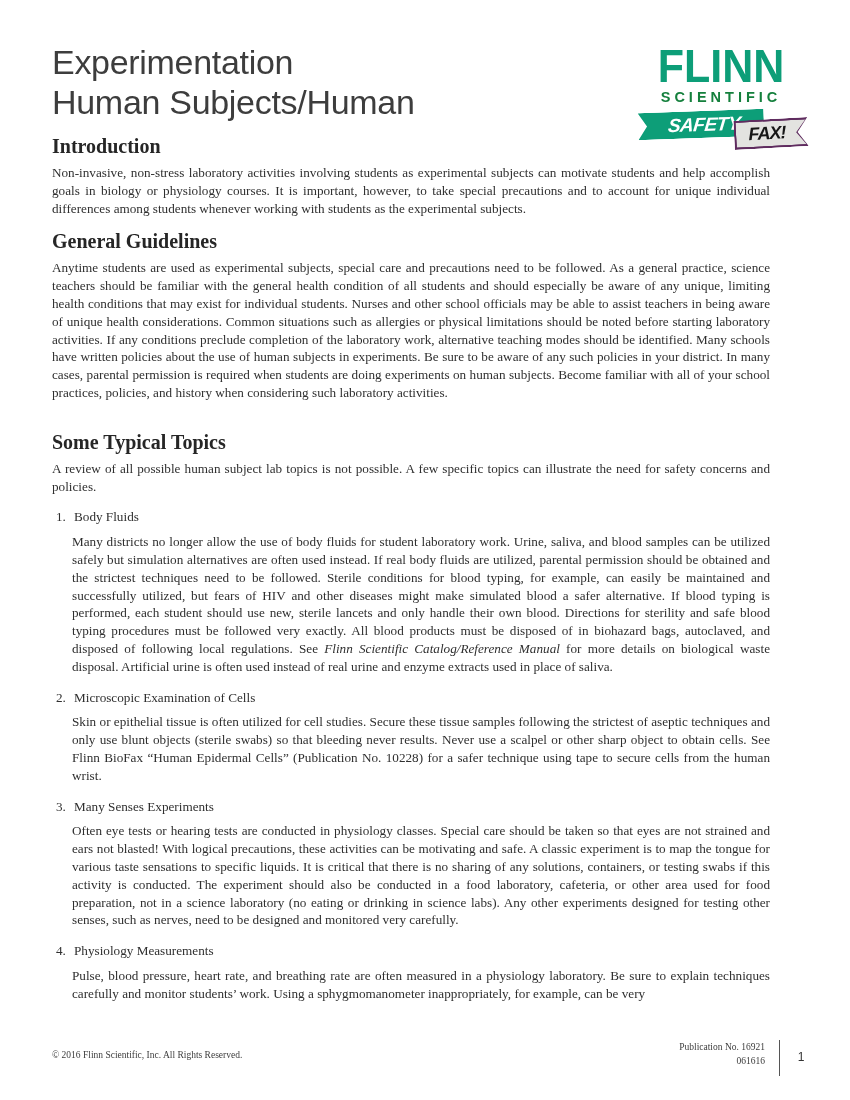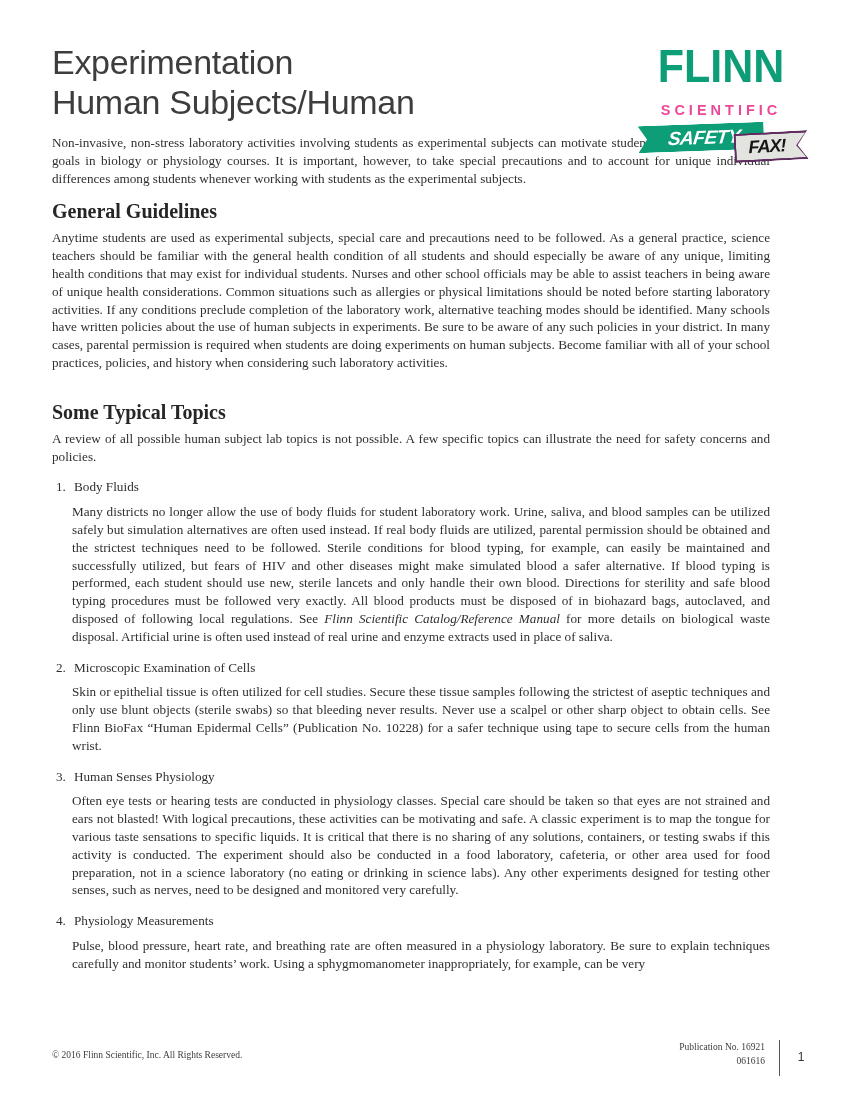--- a/index.html
+++ b/index.html
@@ -44,22 +44,22 @@
     line-height: 40px;
     letter-spacing: 0px;
     color: #0d9e78;
     transform: scaleY(1.08);
   }
   .logo-sub {
     font-family: "Liberation Sans", sans-serif;
     font-weight: 700;
     font-size: 14.5px;
     letter-spacing: 4px;
-    color: #ec4899;
-    margin-top: 16px;
+    color: #15803d;
+    margin-top: 3px;
     text-align: center;
   }
   .banner {
     position: relative;
     height: 40px;
     margin-top: 5px;
   }
   .banner-green {
     position: absolute;
     left: -4px; top: 1px;
@@ -193,20 +193,21 @@
   </div>
 
   <div class="content">
 
     <h1 class="doc-title">
       <span>Experimentation</span>
       <span>Human Subjects/Human</span>
     </h1>
 
     <div class="section-intro">
+      <h2 class="section-heading">Introduction</h2>
       <p class="body-text">Non-invasive, non-stress laboratory activities involving students as experimental subjects can motivate students and help accomplish goals in biology or physiology courses. It is important, however, to take special precautions and to account for unique individual differences among students whenever working with students as the experimental subjects.</p>
     </div>
 
     <div class="section-general">
       <h2 class="section-heading">General Guidelines</h2>
       <p class="body-text">Anytime students are used as experimental subjects, special care and precautions need to be followed. As a general practice, science teachers should be familiar with the general health condition of all students and should especially be aware of any unique, limiting health conditions that may exist for individual students. Nurses and other school officials may be able to assist teachers in being aware of unique health considerations. Common situations such as allergies or physical limitations should be noted before starting laboratory activities. If any conditions preclude completion of the laboratory work, alternative teaching modes should be identified. Many schools have written policies about the use of human subjects in experiments. Be sure to be aware of any such policies in your district. In many cases, parental permission is required when students are doing experiments on human subjects. Become familiar with all of your school practices, policies, and history when considering such laboratory activities.</p>
     </div>
 
     <div class="section-topics">
       <h2 class="section-heading">Some Typical Topics</h2>
@@ -222,21 +223,21 @@
 
     <div class="topic">
       <div class="topic-head">
         <span class="topic-num">2.</span><span class="topic-title">Microscopic Examination of Cells</span>
       </div>
       <p class="topic-body">Skin or epithelial tissue is often utilized for cell studies. Secure these tissue samples following the strictest of aseptic techniques and only use blunt objects (sterile swabs) so that bleeding never results. Never use a scalpel or other sharp object to obtain cells. See Flinn BioFax “Human Epidermal Cells” (Publication No. 10228) for a safer technique using tape to secure cells from the human wrist.</p>
     </div>
 
     <div class="topic">
       <div class="topic-head">
-        <span class="topic-num">3.</span><span class="topic-title">Human Senses Physiology</span>
+        <span class="topic-num">3.</span><span class="topic-title">Many Senses Experiments</span>
       </div>
       <p class="topic-body">Often eye tests or hearing tests are conducted in physiology classes. Special care should be taken so that eyes are not strained and ears not blasted! With logical precautions, these activities can be motivating and safe. A classic experiment is to map the tongue for various taste sensations to specific liquids. It is critical that there is no sharing of any solutions, containers, or testing swabs if this activity is conducted. The experiment should also be conducted in a food laboratory, cafeteria, or other area used for food preparation, not in a science laboratory (no eating or drinking in science labs). Any other experiments designed for testing other senses, such as nerves, need to be designed and monitored very carefully.</p>
     </div>
 
     <div class="topic">
       <div class="topic-head">
         <span class="topic-num">4.</span><span class="topic-title">Physiology Measurements</span>
       </div>
       <p class="topic-body">Pulse, blood pressure, heart rate, and breathing rate are often measured in a physiology laboratory. Be sure to explain techniques carefully and monitor students’ work. Using a sphygmomanometer inappropriately, for example, can be very</p>
     </div>

